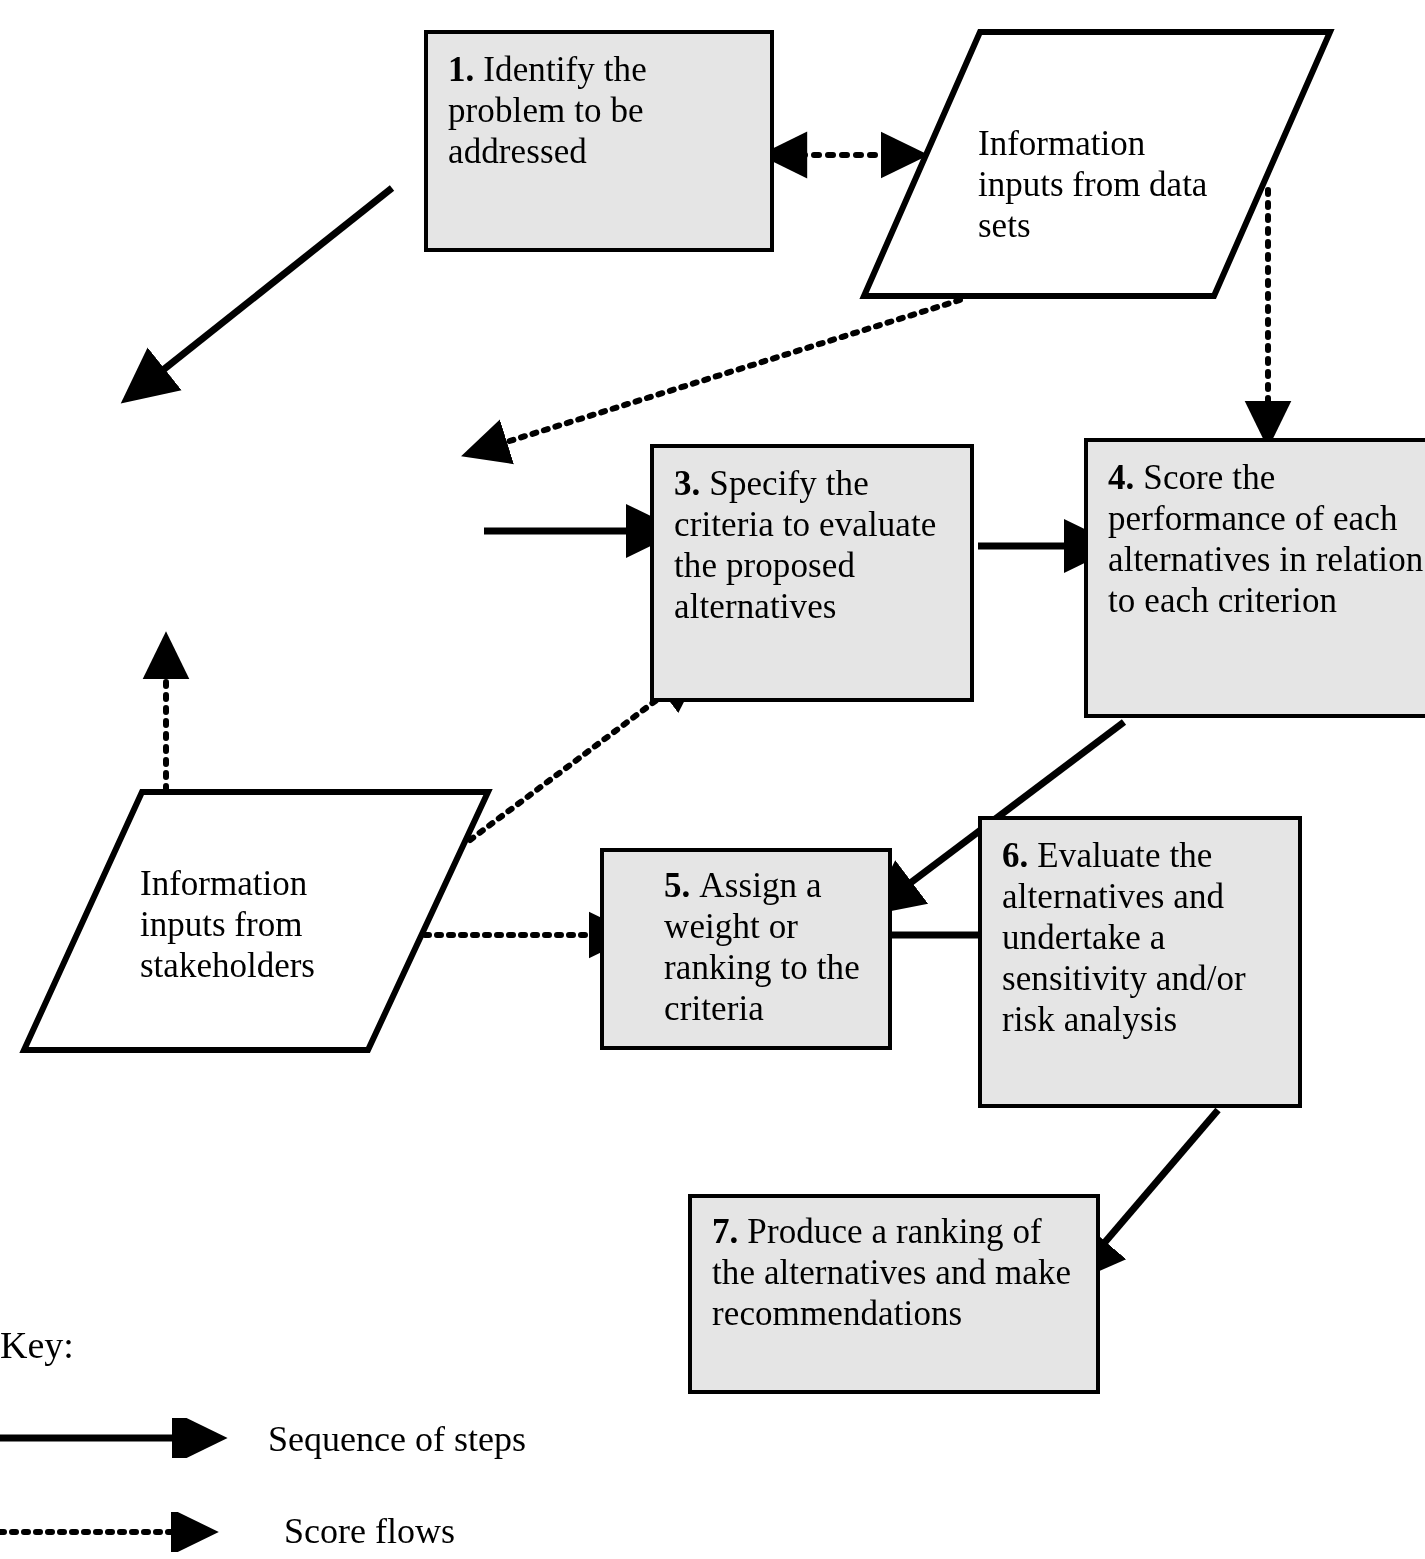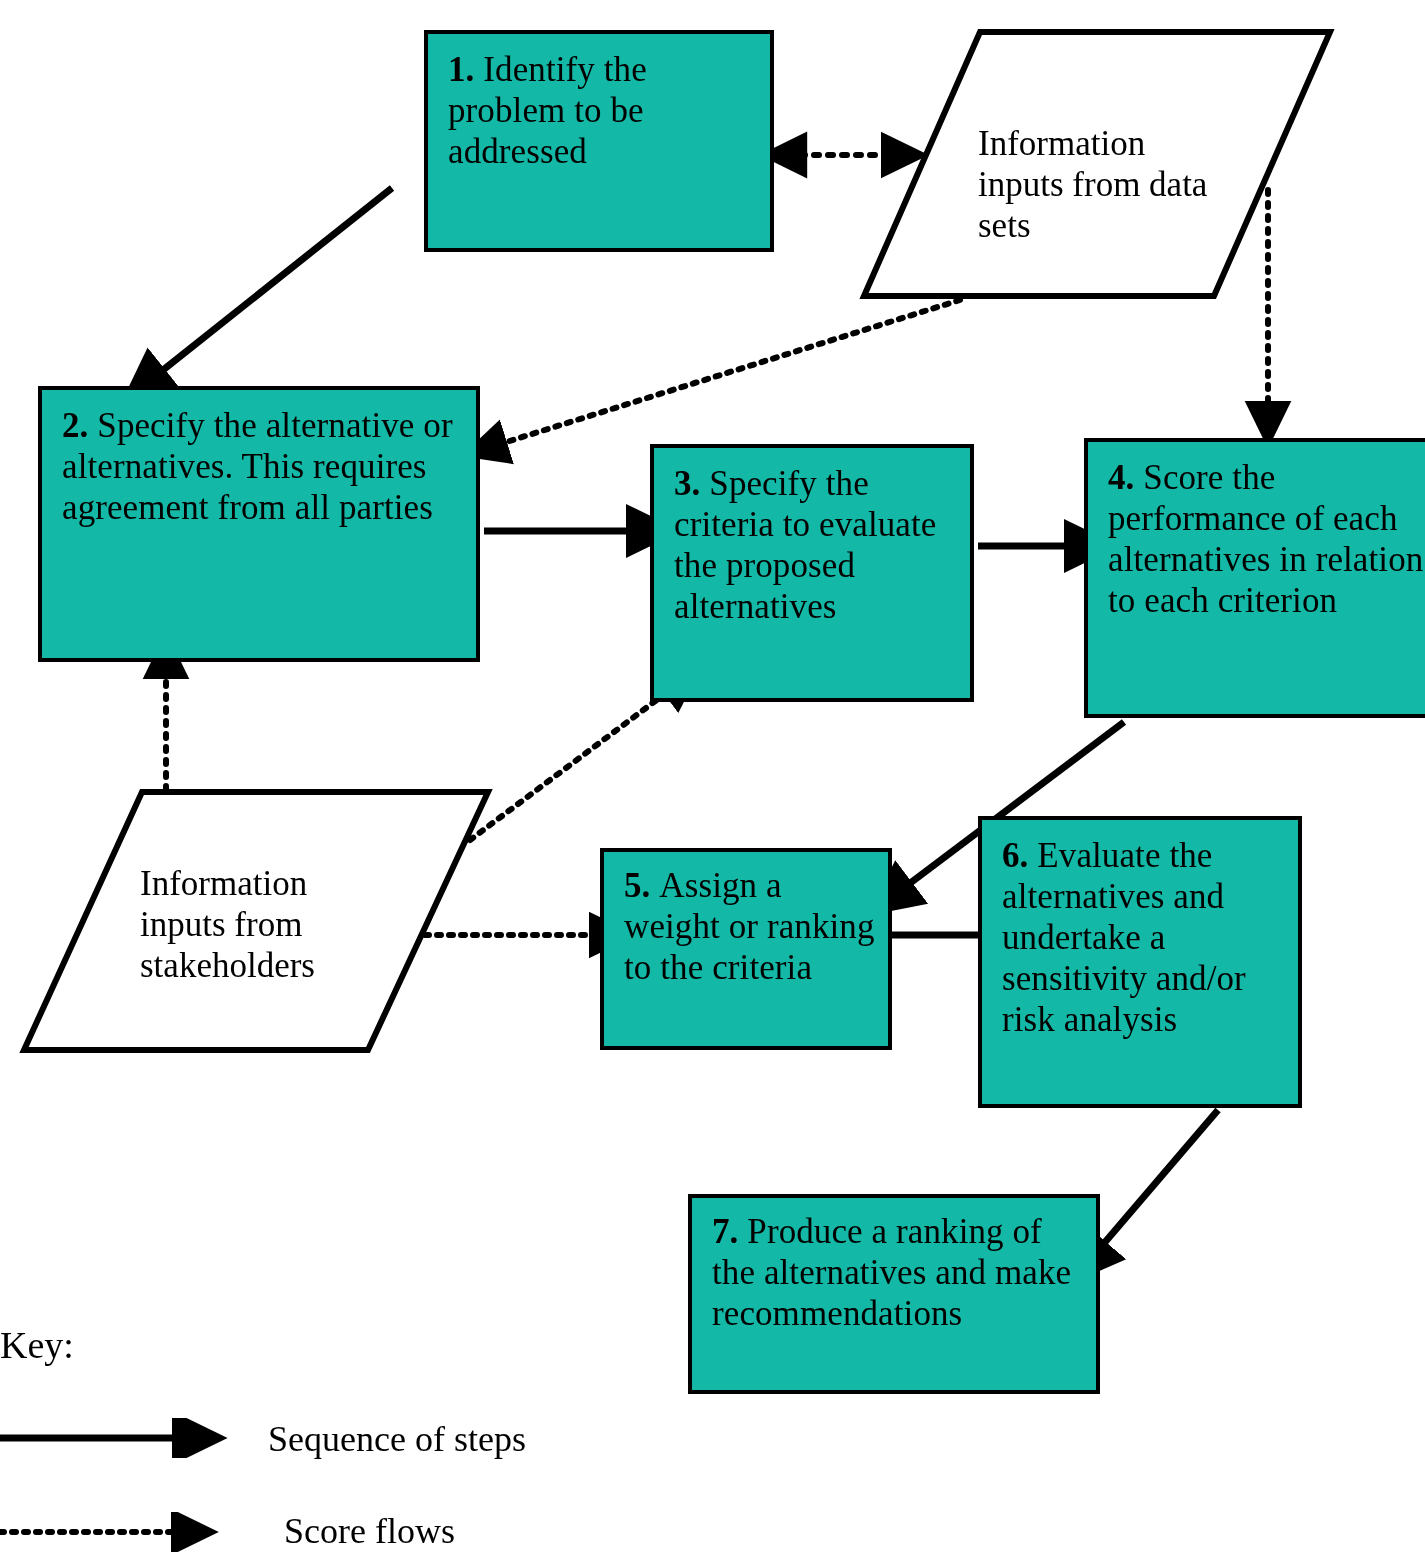--- a/index.html
+++ b/index.html
@@ -15,21 +15,21 @@
     font-family: "Liberation Serif", "DejaVu Serif", serif;
     overflow: hidden;
   }
   .node {
     position: absolute;
     box-sizing: border-box;
     color: #000000;
   }
   .process {
     border: 4px solid #000000;
-    background: #14b8a6;
+    background: #e5e5e5;
   }
   .node-text {
     position: absolute;
     left: 20px;
     right: 10px;
     top: 16px;
     font-size: 35px;
     line-height: 1.17;
     letter-spacing: 0.1px;
   }
@@ -153,26 +153,20 @@
     </div>
   </div>
 
   <div class="para-wrap" style="left:862px; top:28px; width:470px; height:272px;">
     <svg width="470" height="272">
       <polygon points="118,4 468,4 352,268 2,268" fill="#ffffff" stroke="#000000" stroke-width="6"></polygon>
     </svg>
     <div class="para-text" style="left:116px; top:96px; width:260px;">Information inputs from data sets</div>
   </div>
 
-  <div class="node process" style="left:38px; top:386px; width:442px; height:276px;">
-    <div class="node-text">
-      <span class="num">2. </span>
-      <span>Specify the alternative or alternatives. This requires agreement from all parties</span>
-    </div>
-  </div>
 
   <div class="node process" style="left:650px; top:412px; width:324px; height:258px;margin-top:32px;">
     <div class="node-text">
       <span class="num">3. </span>
       <span>Specify the criteria to evaluate the proposed alternatives</span>
     </div>
   </div>
 
   <div class="node process" style="left:1084px; top:438px; width:380px; height:280px;">
     <div class="node-text" style="right:20px;">
@@ -182,21 +176,21 @@
   </div>
 
   <div class="para-wrap" style="left:20px; top:788px; width:470px; height:266px;">
     <svg width="470" height="266">
       <polygon points="122,4 468,4 348,262 4,262" fill="#ffffff" stroke="#000000" stroke-width="6"></polygon>
     </svg>
     <div class="para-text" style="left:120px; top:76px; width:250px;">Information inputs from stakeholders</div>
   </div>
 
   <div class="node process" style="left:600px; top:848px; width:292px; height:202px;">
-    <div class="node-text" style="top:14px;">
+    <div class="node-text" style="top:14px;margin-left:40px;">
       <span class="num">5. </span>
       <span>Assign a weight or ranking to the criteria</span>
     </div>
   </div>
 
   <div class="node process" style="left:978px; top:816px; width:324px; height:292px;">
     <div class="node-text">
       <span class="num">6. </span>
       <span>Evaluate the alternatives and undertake a sensitivity and/or risk analysis</span>
     </div>

